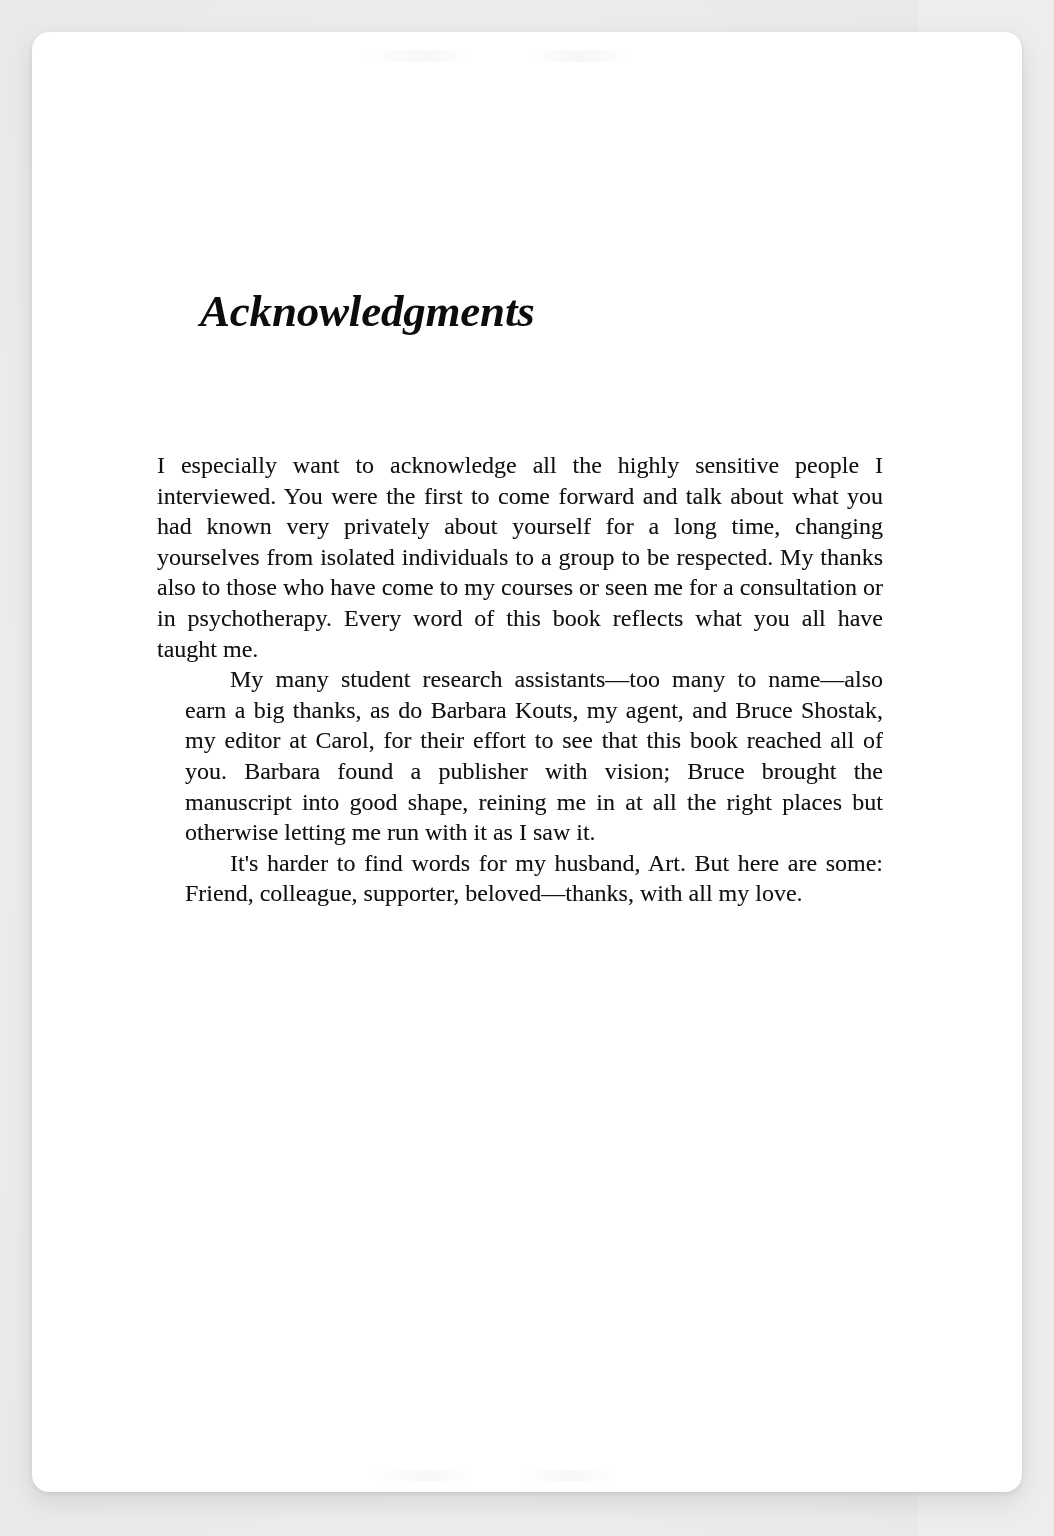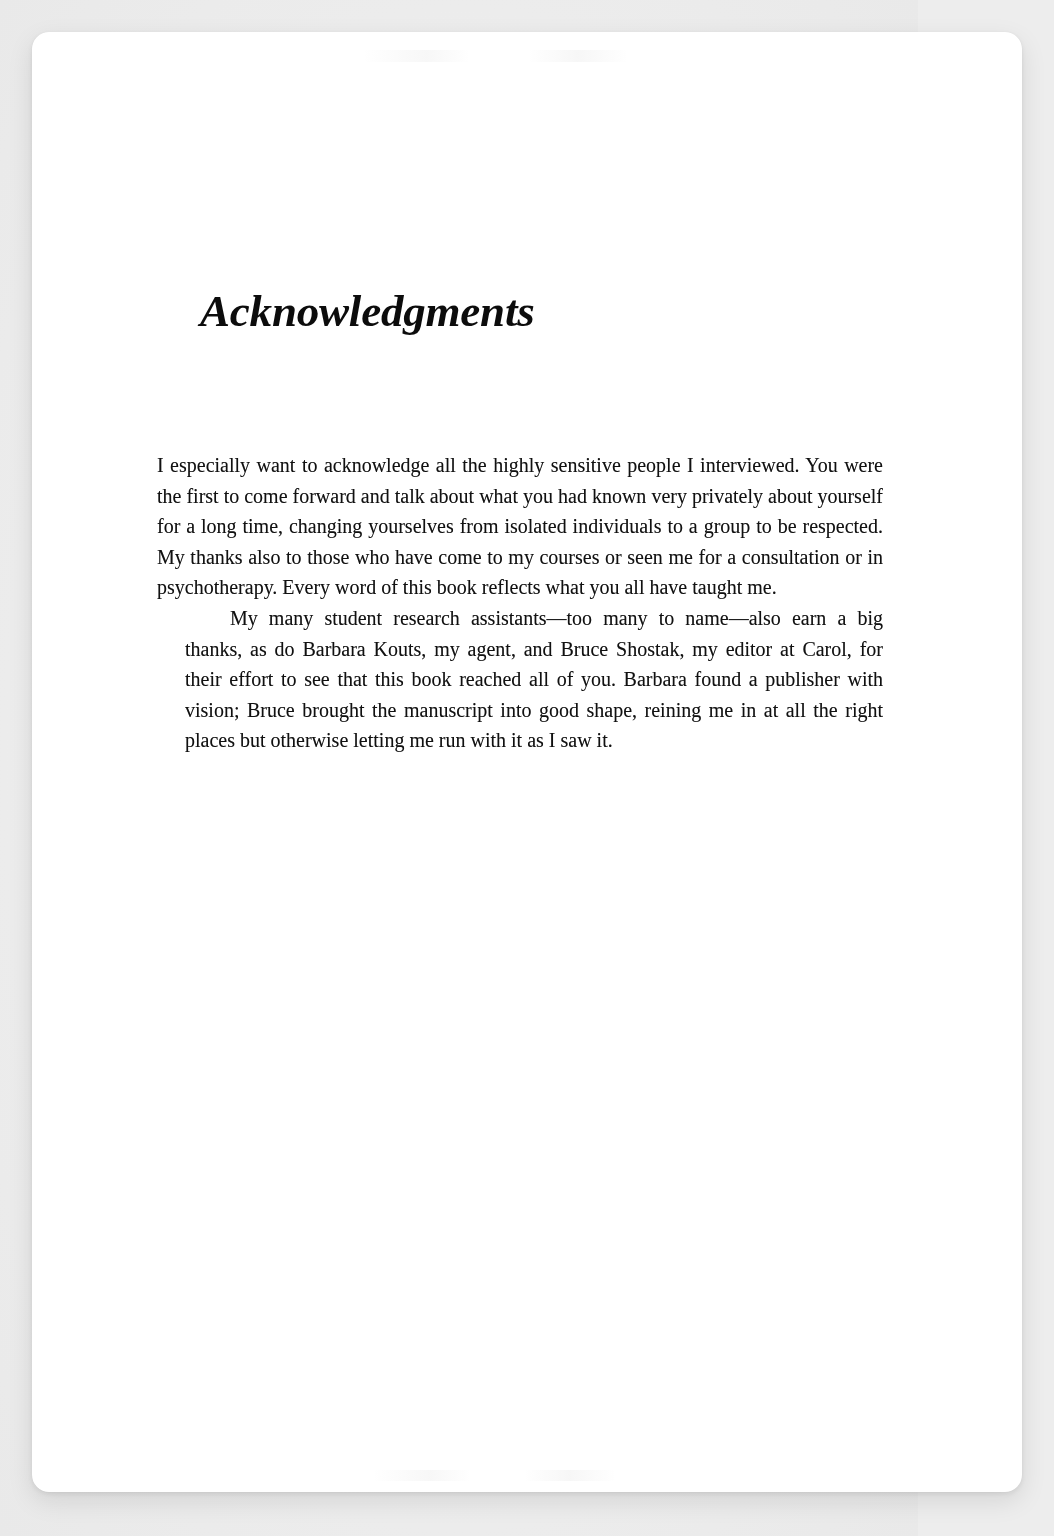--- a/index.html
+++ b/index.html
@@ -65,21 +65,21 @@
     line-height: 1.05;
     white-space: nowrap;
   }
 
   
   #body-text {
     position: absolute;
     left: 125px;
     top: 418px;
     width: 726px;
-    font-size: 20px;
+    font-size: 24px;
     line-height: 30.6px;
     color: #111111;
     text-align: justify;
     text-justify: inter-word;
     -webkit-font-smoothing: antialiased;
   }
 
   #body-text p {
     margin: 0;
     text-indent: 0;
@@ -101,18 +101,19 @@
 
   <div id="page-sheet">
 
     <div class="scan-artifact" id="artifact-top"></div>
 
     <h1 id="chapter-title">Acknowledgments</h1>
 
     <div id="body-text">
       <p>I especially want to acknowledge all the highly sensitive people I interviewed. You were the first to come forward and talk about what you had known very privately about yourself for a long time, changing yourselves from isolated individuals to a group to be respected. My thanks also to those who have come to my courses or seen me for a consultation or in psychotherapy. Every word of this book reflects what you all have taught me.</p>
       <p class="indented">My many student research assistants—too many to name—also earn a big thanks, as do Barbara Kouts, my agent, and Bruce Shostak, my editor at Carol, for their effort to see that this book reached all of you. Barbara found a publisher with vision; Bruce brought the manuscript into good shape, reining me in at all the right places but otherwise letting me run with it as I saw it.</p>
+      <p class="indented">It's harder to find words for my husband, Art. But here are some: Friend, colleague, supporter, beloved—thanks, with all my love.</p>
     </div>
 
     <div class="scan-artifact" id="artifact-bottom"></div>
 
   </div>
 </div>
 
 </body></html>

